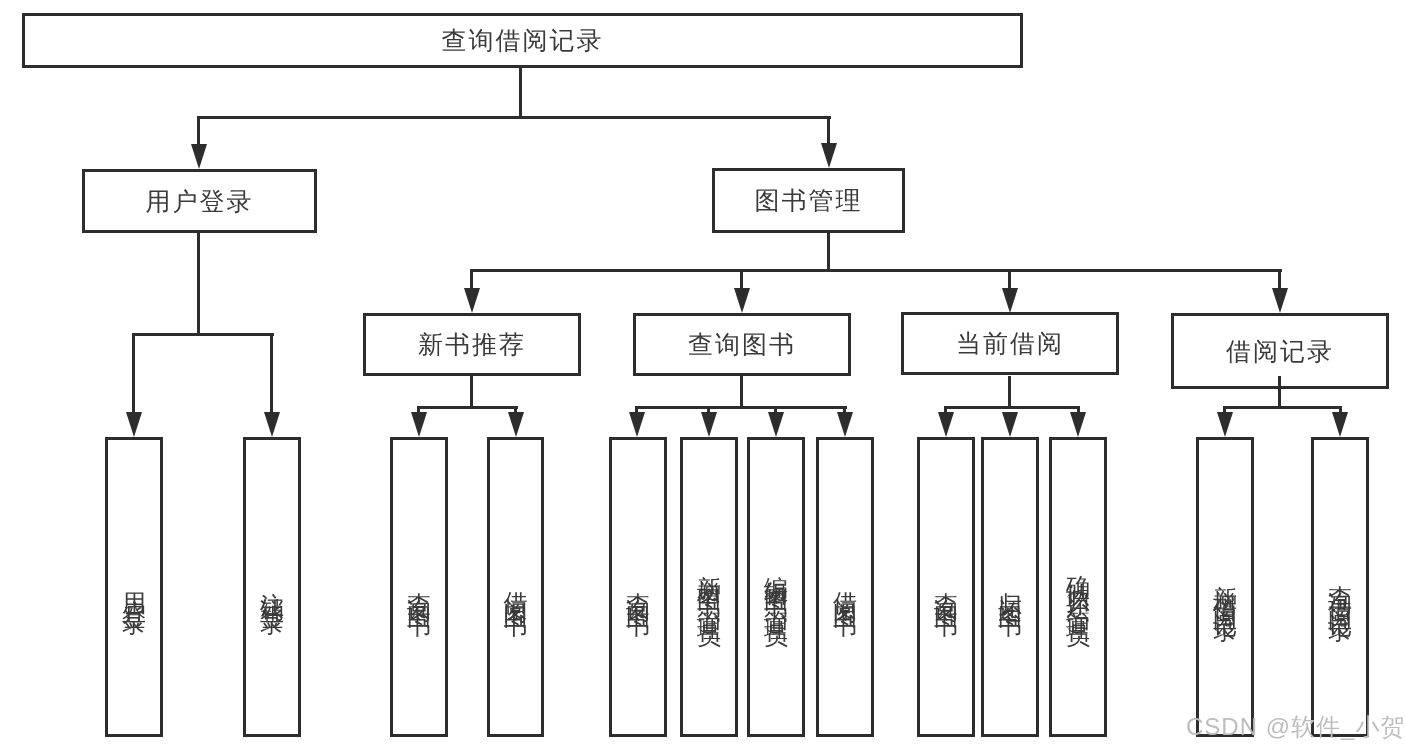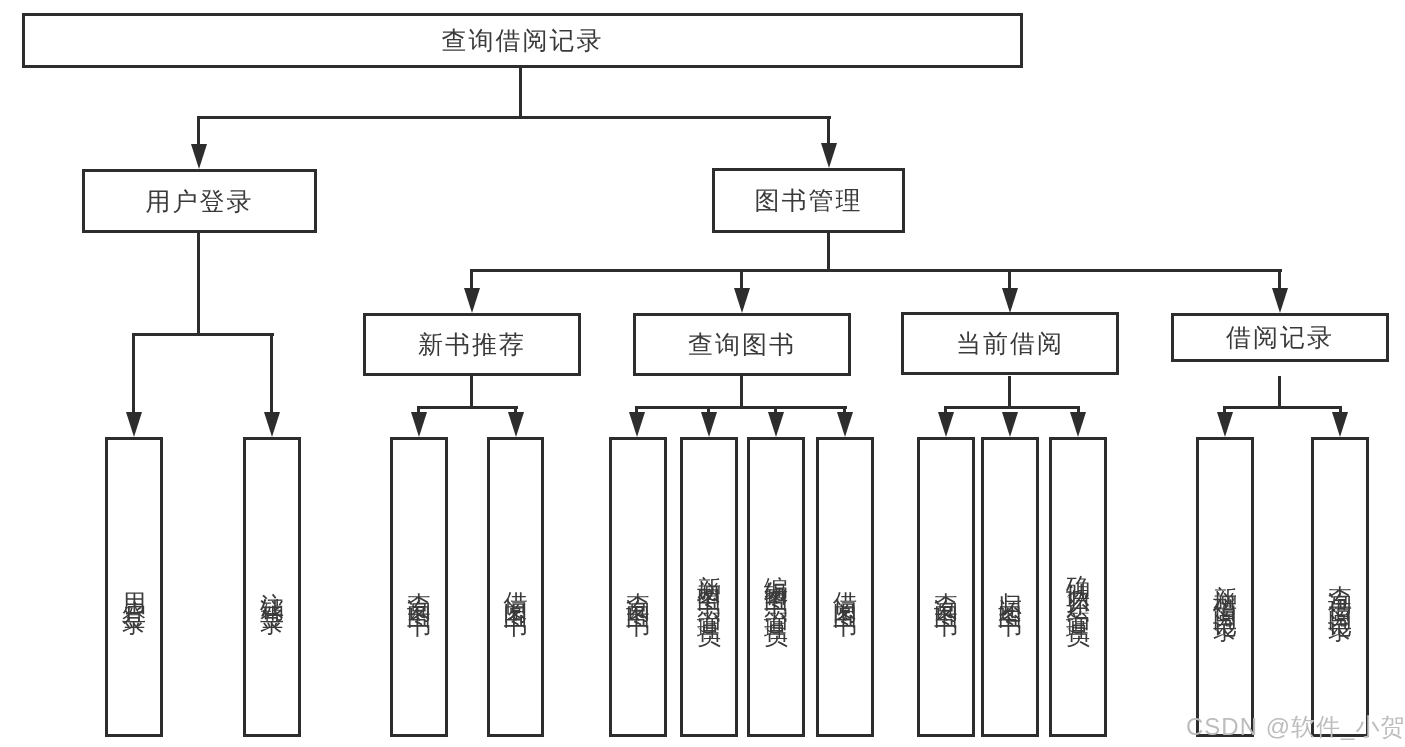--- a/index.html
+++ b/index.html
@@ -84,21 +84,21 @@
 
   <div class="box hbox" style="left:363px;top:313px;width:218px;height:63px">
     <span>新书推荐</span>
   </div>
   <div class="box hbox" style="left:633px;top:313px;width:218px;height:63px">
     <span>查询图书</span>
   </div>
   <div class="box hbox" style="left:901px;top:312px;width:218px;height:63px">
     <span>当前借阅</span>
   </div>
-  <div class="box hbox" style="left:1171px;top:313px;width:218px;height:49px">
+  <div class="box hbox" style="left:1171px;top:313px;width:218px;height:76px">
     <span>借阅记录</span>
   </div>
 
   <div class="ln" style="left:470px;top:376px;width:3px;height:33px"></div>
   <div class="ln" style="left:417px;top:406px;width:101px;height:3px"></div>
   <div class="ln" style="left:417px;top:406px;width:3px;height:10px"></div>
   <div class="ln" style="left:514px;top:406px;width:3px;height:10px"></div>
   <div class="ah" style="left:419px;top:412px"></div>
   <div class="ah" style="left:516px;top:412px"></div>
 

